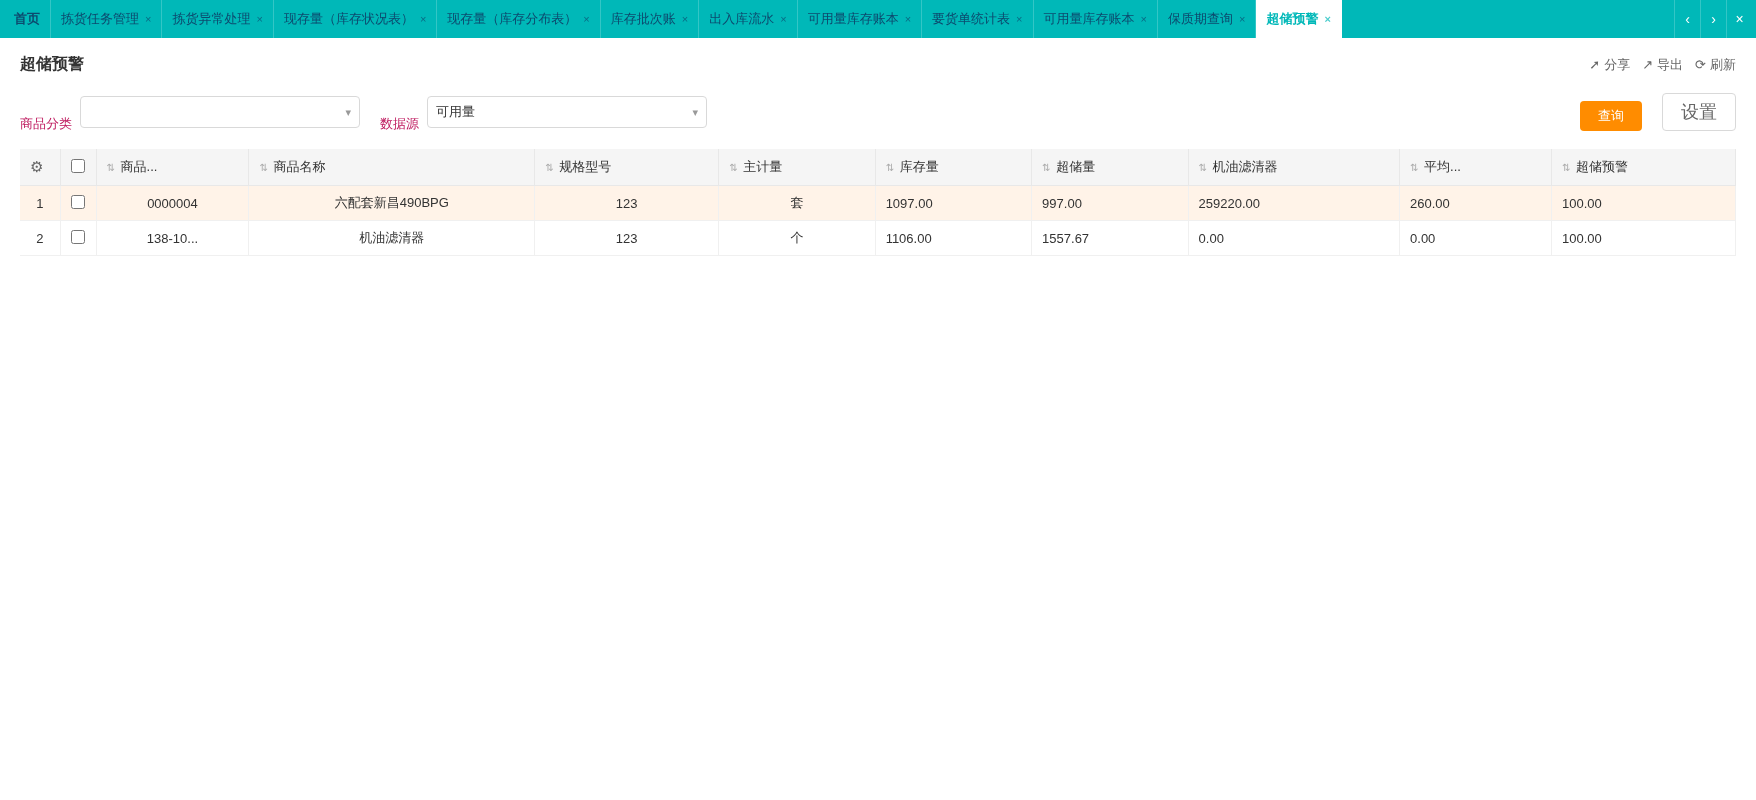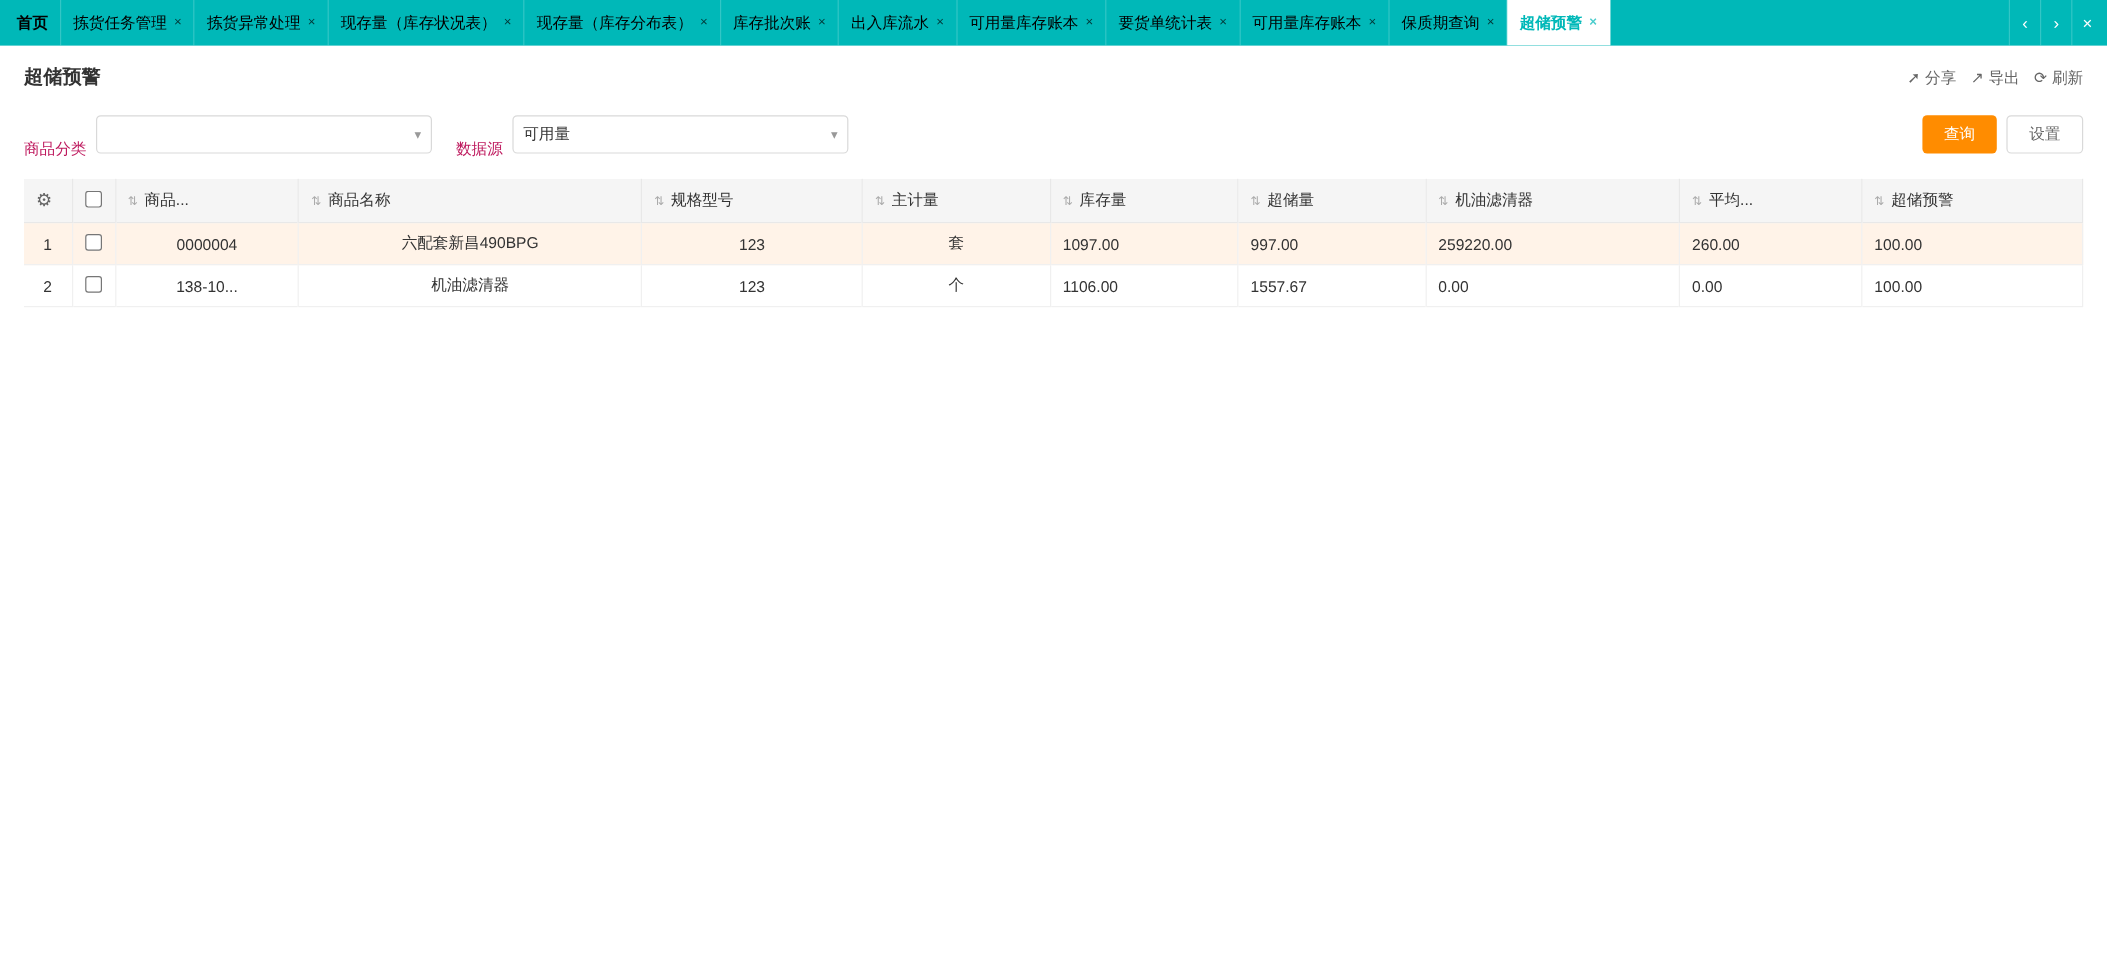--- a/index.html
+++ b/index.html
@@ -13,21 +13,21 @@
       height: 38px;
       padding: 0 4px;
       overflow: hidden;
       position: relative;
     }
     .nav-tab {
       display: flex;
       align-items: center;
       padding: 0 10px;
       height: 38px;
-      color: #000000;
+      color: #0c4a6e;
       font-size: 13px;
       white-space: nowrap;
       cursor: pointer;
       border-right: 1px solid rgba(255,255,255,0.2);
       position: relative;
     }
     .nav-tab.active {
       background: #fff;
       color: #00b8b8;
       font-weight: bold;
@@ -119,39 +119,40 @@
       background: #fff;
       cursor: pointer;
       font-size: 13px;
       color: #333;
     }
     .filter-select .chevron { color: #999; font-size: 11px; }
 
     .filter-actions {
       margin-left: auto;
       display: flex;
-      gap: 8px;
+      gap: 20px;
+      align-items: flex-end;
     }
     .btn-query {
       background: #ff8c00;
       color: #fff;
       border: none;
       border-radius: 4px;
       padding: 6px 18px;
       cursor: pointer;
       font-size: 13px;
     }
     .btn-settings {
       background: #fff;
       color: #666;
       border: 1px solid #d9d9d9;
       border-radius: 4px;
       padding: 6px 18px;
       cursor: pointer;
-      font-size: 13px;
+      font-size: 18px;
     }
 
     
     .data-table {
       width: 100%;
       border-collapse: collapse;
       font-size: 13px;
     }
     .data-table thead tr {
       background: #f5f5f5;

